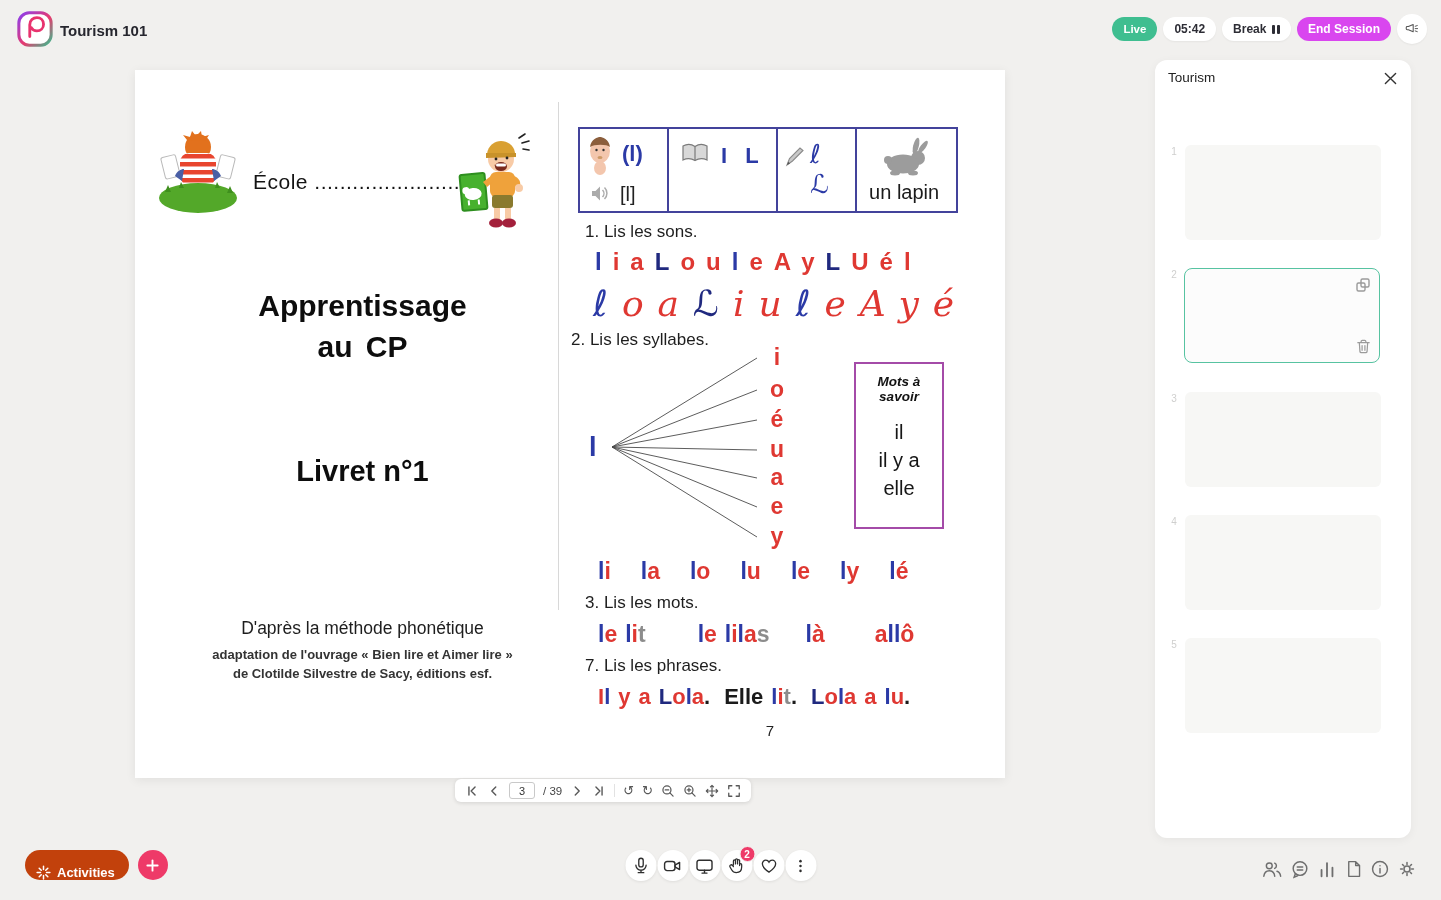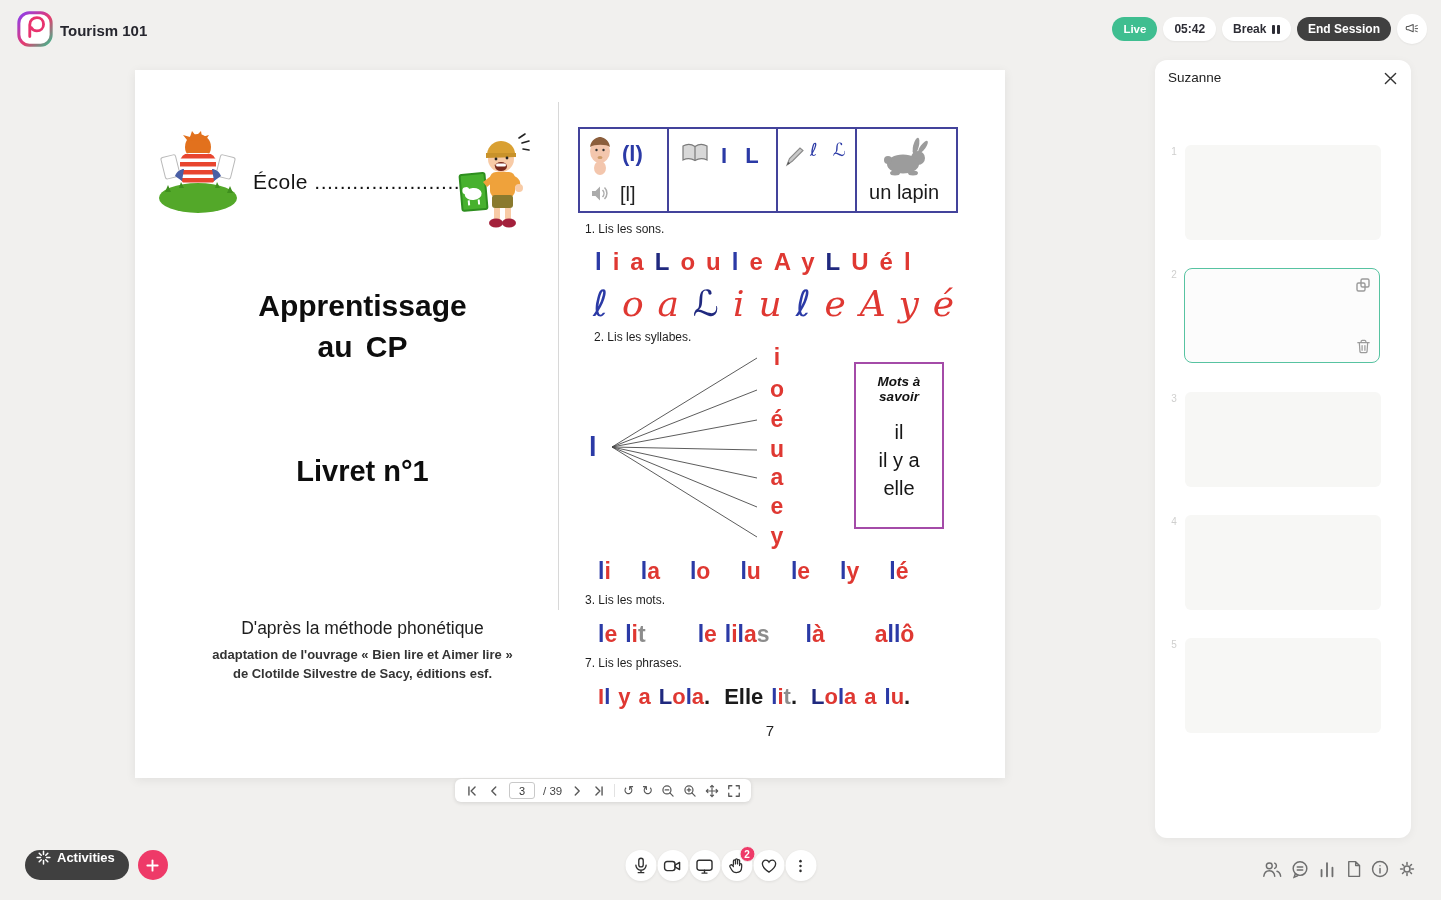--- a/index.html
+++ b/index.html
@@ -9,21 +9,21 @@
   svg{display:block}
 
   
   .logo{left:16px;top:10px;width:38px;height:38px;cursor:pointer}
   .app-title{left:60px;top:22px;font-size:15px;font-weight:700;color:#26262e}
   .tr-group{right:14px;top:14px;display:flex;align-items:center;gap:6px}
   .pill{height:22px;border-radius:12px;display:flex;align-items:center;padding:12px 11px;
         font-size:12px;font-weight:700;box-sizing:border-box}
   .pill.live{background:#3FBE90;color:#fff;font-size:11.5px}
   .pill.white{background:#fff;color:#2d2d35;box-shadow:0 1px 2px rgba(0,0,0,.05)}
-  .pill.pink{background:#404040;color:#fff}
+  .pill.pink{background:#d946ef;color:#fff}
   .pause-bars{display:inline-flex;gap:2.5px;margin-left:6px}
   .pause-bars i{width:2.5px;height:9px;background:#2d2d35;border-radius:1px}
   .circle-btn{width:30px;height:30px;border-radius:50%;background:#fff;display:flex;
               align-items:center;justify-content:center;box-shadow:0 1px 2px rgba(0,0,0,.05)}
 
   
   .doc{left:135px;top:70px;width:870px;height:708px;background:#fff;
        box-shadow:0 2px 10px rgba(0,0,0,.07)}
   .doc .abs{position:absolute}
   .ecole{left:118px;top:100px;font-size:21px;color:#141414;letter-spacing:.5px}
@@ -36,21 +36,21 @@
   .vline{left:423px;top:32px;width:1px;height:508px;background:#d8d8d8}
 
   
   .ptable{left:443px;top:57px;width:380px;height:86px;border:2px solid #43439B;
           display:flex;box-sizing:border-box}
   .ptable .cell{border-right:2px solid #43439B;box-sizing:border-box;position:relative}
   .ptable .cell:last-child{border-right:none}
   .blue-letter{color:#2B3AA6;font-weight:700;font-size:22px}
   .cursive{font-family:"DejaVu Serif","DejaVu Sans",serif;font-style:italic}
 
-  .section-label{font-size:12px;color:#1e1e1e}
+  .section-label{font-size:17px;color:#1e1e1e}
   .row-runs{white-space:nowrap}
   .c-b{color:#2B3AA6}.c-n{color:#20297F}.c-r{color:#DF3832}.c-g{color:#8C8C8C}.c-k{color:#1b1b1b}
   .row-print{left:460px;top:178px;font-size:24px;font-weight:700;letter-spacing:11px}
   .row-cursive{left:458px;top:213px;font-size:36px;letter-spacing:14px;
                font-family:"DejaVu Serif","DejaVu Sans",serif;font-style:italic}
   .row-syll{left:463px;top:488px;font-size:23px;font-weight:700}
   .row-mots{left:463px;top:551px;font-size:23px;font-weight:700}
   .row-phr{left:463px;top:614px;font-size:22px;font-weight:700}
   .sp{display:inline-block}
 
@@ -78,21 +78,21 @@
   .sb-title{left:13px;top:10px;font-size:13.5px;color:#222;font-weight:500}
   .sb-close{right:12px;top:9px;width:18px;height:18px;display:flex;align-items:center;justify-content:center;cursor:pointer}
   .thumb{left:30px;width:196px;height:95px;background:#f7f7f5;border-radius:6px;cursor:pointer}
   .thumb.selected{background:#fcfcfc;border:1.5px solid #57C3A1;border-radius:8px;
                   left:29px;width:196px;height:95px;box-sizing:border-box}
   .thumb-num{left:14px;width:10px;font-size:10px;color:#cfcfce;text-align:center}
   .t-icon{position:absolute;right:7px;color:#9b9b9b;cursor:pointer}
 
   
   .fl-group{left:25px;bottom:20px;display:flex;align-items:center;gap:9px}
-  .act-btn{height:30px;border-radius:15px;background:#404040;color:#fff;display:flex;align-items:flex-start;
+  .act-btn{height:30px;border-radius:15px;background:#c2410c;color:#fff;display:flex;align-items:flex-end;
            gap:6px;padding:0 14px 0 11px;font-size:13px;font-weight:600;cursor:pointer}
   .plus-btn{width:30px;height:30px;border-radius:50%;background:#EE3A68;display:flex;align-items:center;
             justify-content:center;cursor:pointer}
   .fc-group{left:50%;transform:translateX(-50%);bottom:19px;display:flex;gap:1px}
   .tool-circle{width:31px;height:31px;border-radius:50%;background:#fff;display:flex;align-items:center;
                justify-content:center;box-shadow:0 1px 3px rgba(0,0,0,.08);cursor:pointer;position:relative}
   .badge{position:absolute;top:-4px;right:-3px;min-width:16px;height:16px;border-radius:8px;background:#EE3A68;
          color:#fff;font-size:10px;font-weight:700;display:flex;align-items:center;justify-content:center;
          border:1.5px solid #f4f3f1;box-sizing:border-box}
   .fr-group{right:24px;bottom:21px;display:flex;gap:7px;align-items:center}
@@ -220,21 +220,21 @@
         <path d="M4 5c4-2.2 8-2.2 12 .5 4-2.7 8-2.7 12-.5v14c-4-1.8-8-1.8-12 .5-4-2.3-8-2.3-12-.5z" fill="#D8D8D8" stroke="#7a7a7a" stroke-width="1.2"></path>
         <path d="M16 5.5v14" stroke="#7a7a7a" stroke-width="1.2"></path>
       </svg>
       <span class="abs blue-letter" style="left:52px;top:14px;letter-spacing:6px">I L</span>
     </div>
     <div class="cell" style="width:80px">
       <svg class="abs" style="left:5px;top:16px" width="24" height="24" viewBox="0 0 24 24">
         <path d="M4 20l2.5-6.5L17 3l3 2.5L9.5 16z" fill="#C9C9C9" stroke="#8a8a8a" stroke-width="1.1"></path>
         <path d="M4 20l3-1.5-1.8-1.8z" fill="#555"></path>
       </svg>
-      <span class="abs cursive" style="left:32px;top:10px;font-size:18px;color:#2B3AA6;letter-spacing:5px">ℓ ℒ</span>
+      <span class="abs cursive" style="left:32px;top:10px;font-size:26px;color:#2B3AA6;letter-spacing:5px">ℓ ℒ</span>
     </div>
     <div class="cell" style="width:100px">
       <svg class="abs" style="left:24px;top:8px" width="52" height="40" viewBox="0 0 52 40">
         <g fill="#9C9C9C">
           <ellipse cx="35" cy="9" rx="2.8" ry="8.5" transform="rotate(14 35 9)"></ellipse>
           <ellipse cx="42" cy="10" rx="2.6" ry="7.5" transform="rotate(36 42 10)"></ellipse>
           <circle cx="37" cy="21" r="7"></circle>
           <ellipse cx="22" cy="27" rx="16" ry="9.5"></ellipse>
           <circle cx="7" cy="23" r="4"></circle>
           <ellipse cx="14" cy="36" rx="5" ry="2.5"></ellipse>
@@ -242,21 +242,21 @@
         </g>
       </svg>
       <span class="abs" style="left:12px;top:52px;font-size:20px;color:#1b1b1b">un lapin</span>
     </div>
   </div>
 
   <div class="abs section-label" style="left:450px;top:152px">1. Lis les sons.</div>
   <div class="abs row-runs row-print"><span class="c-b">l</span><span class="c-r">i</span><span class="c-r">a</span><span class="c-n">L</span><span class="c-r">o</span><span class="c-r">u</span><span class="c-b">l</span><span class="c-r">e</span><span class="c-r">A</span><span class="c-r">y</span><span class="c-n">L</span><span class="c-r">U</span><span class="c-r">é</span><span class="c-r">l</span></div>
   <div class="abs row-runs row-cursive"><span class="c-b">ℓ</span><span class="c-r">o</span><span class="c-r">a</span><span class="c-n">ℒ</span><span class="c-r">i</span><span class="c-r">u</span><span class="c-b">ℓ</span><span class="c-r">e</span><span class="c-r">A</span><span class="c-r">y</span><span class="c-r">é</span></div>
 
-  <div class="abs section-label" style="left:459px;top:260px">2. Lis les syllabes.</div>
+  <div class="abs section-label" style="left:436px;top:260px">2. Lis les syllabes.</div>
 
   <span class="abs fan-stem">l</span>
   <svg class="abs" style="left:472px;top:278px" width="155" height="200">
     <g stroke="#4a4a4a" stroke-width="0.9">
       <line x1="5" y1="99" x2="150" y2="10"></line>
         <line x1="5" y1="99" x2="150" y2="42"></line>
       <line x1="5" y1="99" x2="150" y2="72"></line>
         <line x1="5" y1="99" x2="150" y2="102"></line>
       <line x1="5" y1="99" x2="150" y2="130"></line>
         <line x1="5" y1="99" x2="150" y2="159"></line>
@@ -330,21 +330,21 @@
       </svg>
     </span>
   <span class="icon">
     <svg width="14" height="14" viewBox="0 0 16 16" fill="none" stroke="currentColor" stroke-width="1.5" stroke-linecap="round" stroke-linejoin="round">
         <path d="M2 5.5V2h3.5M10.5 2H14v3.5M14 10.5V14h-3.5M5.5 14H2v-3.5"></path>
       </svg>
     </span>
 </div>
 
 <div class="abs sidebar">
-  <div class="abs sb-title">Suzanne</div>
+  <div class="abs sb-title">Tourism</div>
   <div class="abs sb-close">
     <svg width="13" height="13" viewBox="0 0 14 14">
         <path d="M1.5 1.5l11 11M12.5 1.5l-11 11" stroke="#333" stroke-width="1.5" stroke-linecap="round"></path>
       </svg>
   </div>
 
   <div class="abs thumb-num" style="top:86px">1</div>
   <div class="abs thumb" style="top:85px"></div>
 
   <div class="abs thumb-num" style="top:209px">2</div>

